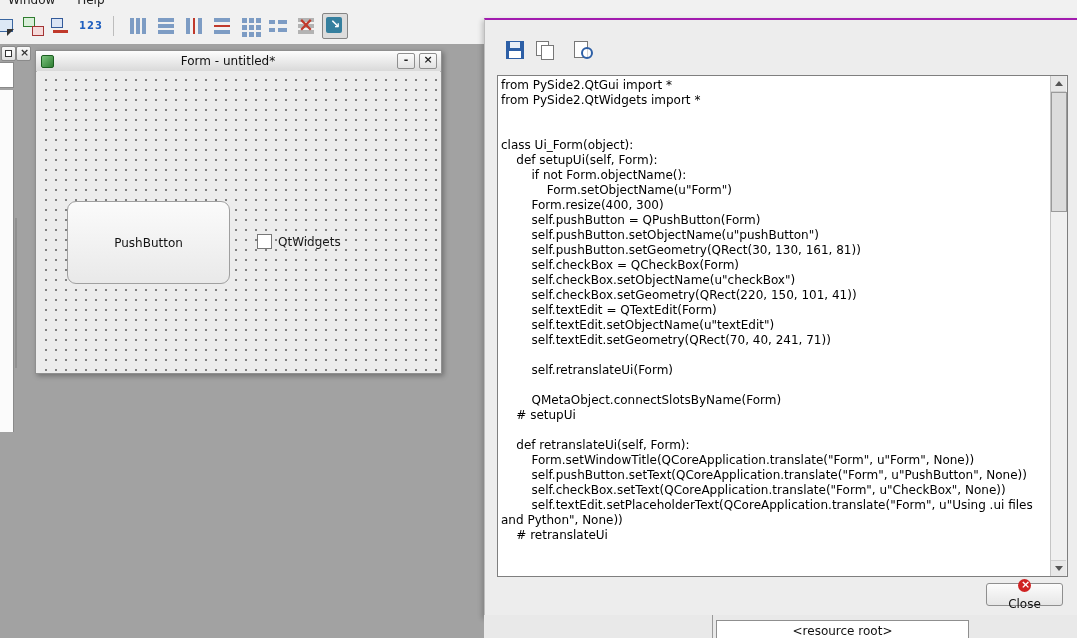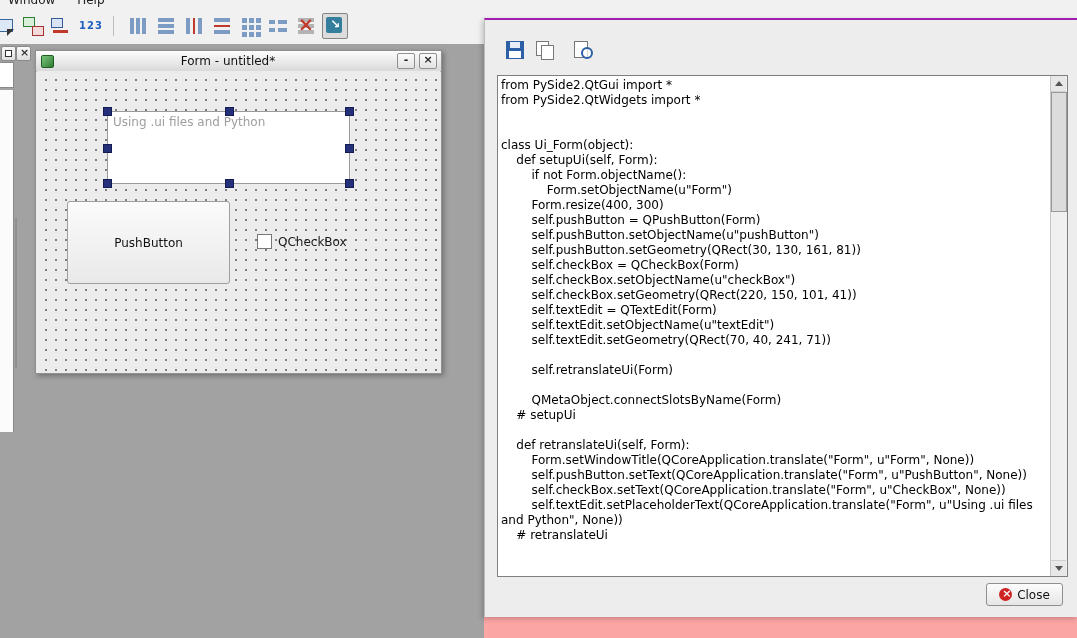--- a/index.html
+++ b/index.html
@@ -59,21 +59,21 @@
       background-image:radial-gradient(#808080 0.8px,transparent 0.9px);background-size:10px 10px;background-position:4px 4px;}
 
   .w-textedit{position:absolute;left:70px;top:40px;width:241px;height:71px;background:#fff;border:1px solid #9a9a9a;}
   .w-textedit .ph{position:absolute;left:5px;top:3px;color:#9e9e9e;font-size:12px;}
   .handle{position:absolute;width:7px;height:7px;background:#25307a;border:1px solid #141c52;}
   .h-tl{left:-5px;top:-5px;} .h-tm{left:calc(50% - 4px);top:-5px;} .h-tr{right:-5px;top:-5px;}
   .h-ml{left:-5px;top:calc(50% - 4px);} .h-mr{right:-5px;top:calc(50% - 4px);}
   .h-bl{left:-5px;bottom:-5px;} .h-bm{left:calc(50% - 4px);bottom:-5px;} .h-br{right:-5px;bottom:-5px;}
 
   .w-pushbutton{position:absolute;left:30px;top:130px;width:161px;height:81px;background:linear-gradient(#fbfbfb,#e9e9e9);
-      border:1px solid #9f9f9f;border-radius:3px;display:flex;align-items:center;justify-content:center;font-size:12px;color:#111;}
+      border:1px solid #9f9f9f;border-radius:9px;display:flex;align-items:center;justify-content:center;font-size:12px;color:#111;}
   .w-checkbox{position:absolute;left:220px;top:150px;width:101px;height:41px;display:flex;align-items:center;gap:6px;}
   .cb-ind{width:13px;height:13px;background:#fff;border:1px solid #777;flex:0 0 auto;}
 
   
   .code-dialog{position:absolute;left:484px;top:18px;width:593px;height:597px;background:#ededed;
       border-left:1px solid #bdbdbd;border-top:2px solid #a21caf;box-shadow:-2px 2px 5px rgba(0,0,0,.2);}
   .dlg-toolbar{position:absolute;left:18px;top:16px;height:28px;display:flex;align-items:center;gap:6px;}
   .dgi{width:24px;height:24px;position:relative;flex:0 0 auto;}
   .i-save{background:
       linear-gradient(#e8eef7,#e8eef7) 7px 4px/10px 6px no-repeat,
@@ -91,21 +91,21 @@
   .vscroll{position:absolute;right:0;top:0;bottom:0;width:16px;background:#f0f0f0;border-left:1px solid #c5c5c5;}
   .sb-btn{position:absolute;left:0;width:15px;height:15px;background:#e8e8e8;}
   .sb-up{top:0;border-bottom:1px solid #cfcfcf;}
   .sb-down{bottom:0;border-top:1px solid #cfcfcf;}
   .sb-up::before{content:"";position:absolute;left:4px;top:5px;border-left:4px solid transparent;border-right:4px solid transparent;border-bottom:5px solid #555;}
   .sb-down::before{content:"";position:absolute;left:4px;top:5px;border-left:4px solid transparent;border-right:4px solid transparent;border-top:5px solid #555;}
   .sb-thumb{position:absolute;left:0;top:16px;width:14px;height:118px;background:#dcdcdc;border:1px solid #9a9a9a;}
 
   .close-btn{position:absolute;left:501px;top:563px;width:77px;height:23px;background:linear-gradient(#fcfcfc,#e6e6e6);
       border:1px solid #8f8f8f;border-radius:3px;display:flex;align-items:center;justify-content:center;gap:5px;
-      font-family:inherit;font-size:12px;color:#111;padding:0;cursor:default;}
+      font-family:inherit;font-size:12px;color:#111;padding:0;cursor:default;flex-direction:column;}
   .close-ico{width:13px;height:13px;border-radius:50%;background:#cf2323;position:relative;flex:0 0 auto;}
   .close-ico::before{content:"×";position:absolute;left:3px;top:-1px;color:#fff;font-size:11px;font-weight:bold;line-height:14px;}
 
   
   .bottom-band{position:absolute;left:484px;top:615px;width:593px;height:23px;background:#e9e9e9;overflow:hidden;}
   .band-divider{position:absolute;left:228px;top:0;width:1px;height:23px;background:#9a9a9a;}
   .resource-box{position:absolute;left:232px;top:5px;width:253px;height:30px;background:#fff;border:1px solid #8f8f8f;text-align:center;padding-top:3px;box-sizing:border-box;font-size:12px;color:#111;}
 </style>
 </head>
 <body>
@@ -144,37 +144,26 @@
 
   <div class="form-window">
     <div class="titlebar">
       <span class="form-icon"></span>
       <span class="title">Form - untitled*</span>
       <span class="winbtn">-</span>
       <span class="winbtn">×</span>
     </div>
     <div class="form-body">
 
-      <div class="w-textedit">
-        <span class="ph">Using .ui files and Python</span>
-        <span class="handle h-tl"></span>
-        <span class="handle h-tm"></span>
-        <span class="handle h-tr"></span>
-        <span class="handle h-ml"></span>
-        <span class="handle h-mr"></span>
-        <span class="handle h-bl"></span>
-        <span class="handle h-bm"></span>
-        <span class="handle h-br"></span>
-      </div>
 
       <div class="w-pushbutton">PushButton</div>
 
       <div class="w-checkbox">
         <span class="cb-ind"></span>
-        <span>QCheckBox</span>
+        <span>QtWidgets</span>
       </div>
 
     </div>
   </div>
 
   <div class="code-dialog">
     <div class="dlg-toolbar" id="dlg-toolbar">
         <span class="dgi i-save"></span>
         <span class="dgi i-copy"></span>
         <span class="dgi i-find"></span>
@@ -217,14 +206,20 @@
         <div class="sb-btn sb-down"></div>
       </div>
     </div>
 
     <button class="close-btn">
       <span class="close-ico"></span>
       <span>Close</span>
     </button>
   </div>
 
+  <div class="bottom-band">
+    <div class="band-divider"></div>
+    <div class="resource-box">
+      <span>&lt;resource root&gt;</span>
+    </div>
+  </div>
 
 </div>
 
 </body></html>

